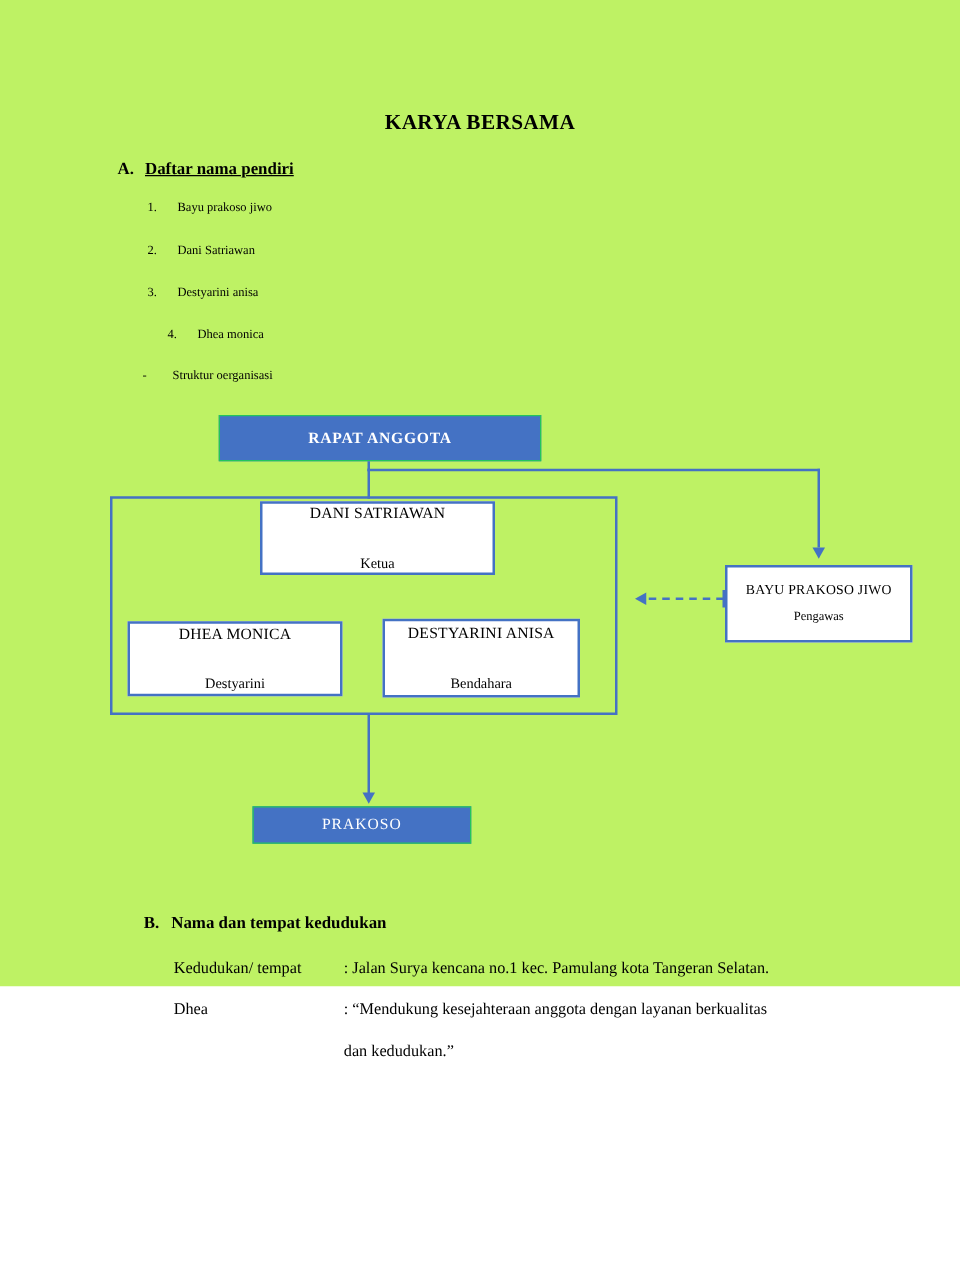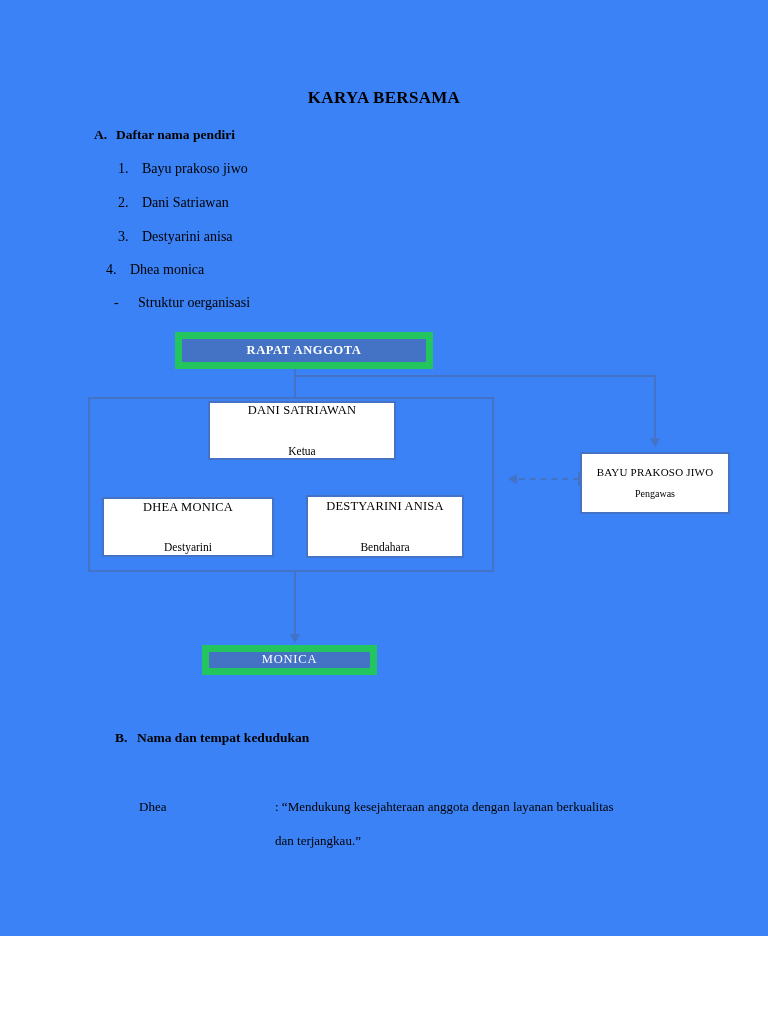--- a/index.html
+++ b/index.html
@@ -13,22 +13,22 @@
     height: 1024px;
     position: relative;
     font-family: "Liberation Serif", "DejaVu Serif", serif;
     color: #000000;
     overflow: hidden;
   }
   .page {
     position: absolute;
     inset: 0;
     width: 768px;
-    height: 936px;
-    background: #3b82f6;
+    height: 789px;
+    background: #bef264;
   }
 
   
   .doc-title {
     position: absolute;
     left: 0;
     top: 88px;
     width: 768px;
     text-align: center;
     font-size: 17px;
@@ -40,21 +40,21 @@
     font-size: 13.5px;
     font-weight: bold;
     white-space: nowrap;
   }
   .section-head .marker {
     display: inline-block;
     width: 22px;
   }
   .list-item {
     position: absolute;
-    font-size: 14px;
+    font-size: 10px;
     white-space: nowrap;
   }
   .list-item .num {
     display: inline-block;
     width: 24px;
   }
 
   
   .info-row {
     position: absolute;
@@ -98,21 +98,21 @@
     letter-spacing: 0.2px;
     line-height: 1.25;
   }
   .node .role {
     font-size: 11.5px;
     line-height: 1.25;
     margin-top: 25px;
   }
   .node-filled {
     background: #4472C4;
-    border: 7px solid #22c55e;
+    border: 1px solid #22c55e;
     color: #ffffff;
   }
   .node-filled .name {
     font-weight: bold;
     font-size: 12.5px;
     letter-spacing: 0.6px;
   }
   .node-plain {
     background: #ffffff;
     border: 2px solid #4472C4;
@@ -157,34 +157,34 @@
     border-top: 2px dashed #4472C4;
   }
 </style>
 </head>
 <body>
 
 <div class="page">
 
   <div class="doc-title">KARYA BERSAMA</div>
 
-  <div class="section-head" style="left:94px; top:127px;">
+  <div class="section-head" style="left:94px; top:127px;text-decoration:underline;">
     <span class="marker">A.</span><span>Daftar nama pendiri</span>
   </div>
 
   <div class="list-item" style="left:118px; top:161px;">
     <span class="num">1.</span><span>Bayu prakoso jiwo</span>
   </div>
   <div class="list-item" style="left:118px; top:195px;">
     <span class="num">2.</span><span>Dani Satriawan</span>
   </div>
   <div class="list-item" style="left:118px; top:229px;">
     <span class="num">3.</span><span>Destyarini anisa</span>
   </div>
-  <div class="list-item" style="left:106px; top:262px;">
+  <div class="list-item" style="left:134px; top:262px;">
     <span class="num">4.</span><span>Dhea monica</span>
   </div>
   <div class="list-item" style="left:114px; top:295px;">
     <span class="num">-</span><span>Struktur oerganisasi</span>
   </div>
 
   <div class="chart">
 
     <div class="node node-filled" style="left:175px; top:332px; width:258px; height:37px;">
       <span class="name">RAPAT ANGGOTA</span>
@@ -222,28 +222,31 @@
     </div>
 
     <div class="conn conn-v" style="left:578px; top:472px; height:14px;"></div>
     <div class="dashed-line" style="left:519px; top:478px; width:60px;"></div>
     <div class="arrowhead-left" style="left:508px; top:474px;"></div>
 
     <div class="conn conn-v" style="left:294px; top:572px; height:64px;"></div>
     <div class="arrowhead-down" style="left:290px; top:634px;"></div>
 
     <div class="node node-filled" style="left:202px; top:645px; width:175px; height:30px;">
-      <span class="name" style="font-weight:normal; letter-spacing:0.8px;">MONICA</span>
+      <span class="name" style="font-weight:normal; letter-spacing:0.8px;">PRAKOSO</span>
     </div>
 
   </div>
 
   <div class="section-head" style="left:115px; top:698px;margin-top:32px;">
     <span class="marker">B.</span><span>Nama dan tempat kedudukan</span>
   </div>
 
+  <div class="info-row" style="left:139px; top:766px;">
+    <span class="label">Kedudukan/ tempat</span><span class="value">: Jalan Surya kencana no.1 kec. Pamulang kota Tangeran Selatan.</span>
+  </div>
   <div class="info-row" style="left:139px; top:799px;">
     <span class="label">Dhea</span><span class="value">: “Mendukung kesejahteraan anggota dengan layanan berkualitas</span>
   </div>
-  <div class="info-cont" style="left:275px; top:833px;">dan terjangkau.”</div>
+  <div class="info-cont" style="left:275px; top:833px;">dan kedudukan.”</div>
 
 
 </div>
 
 </body></html>

